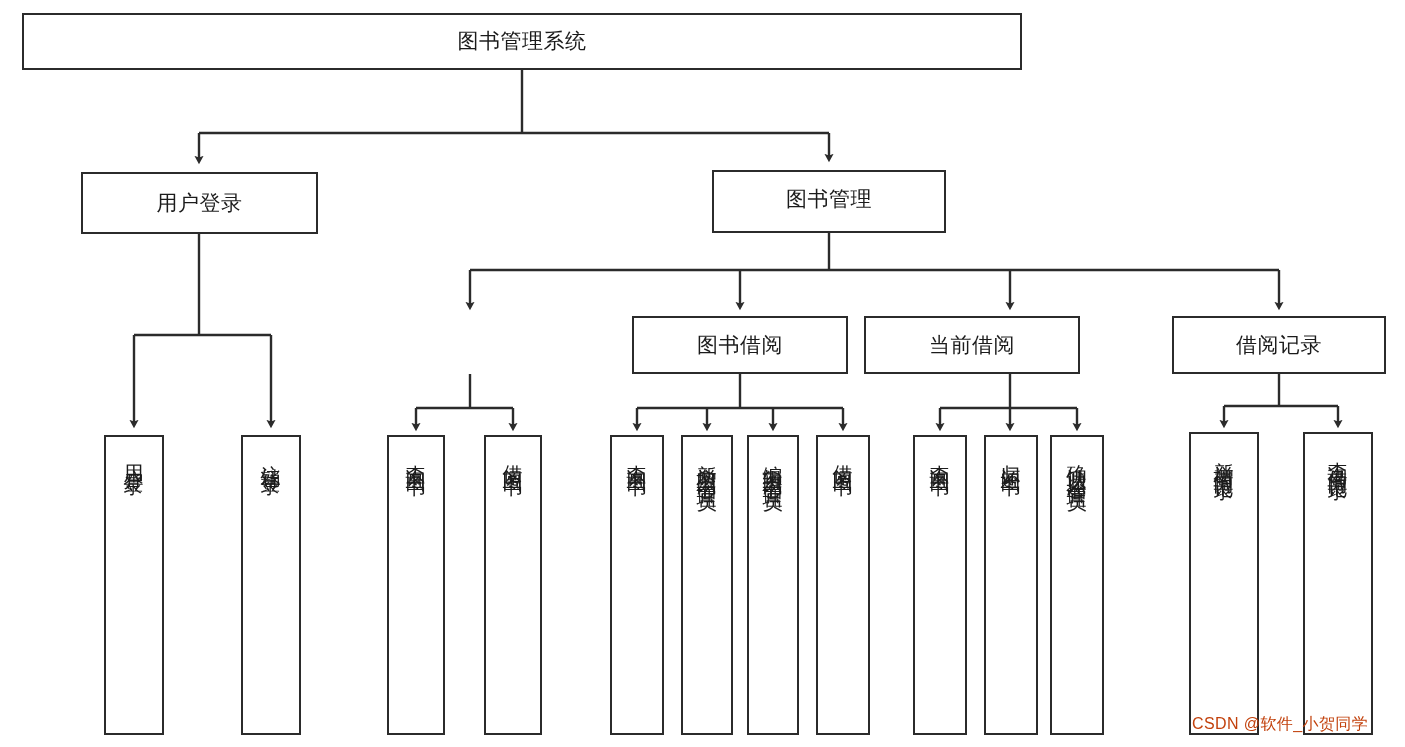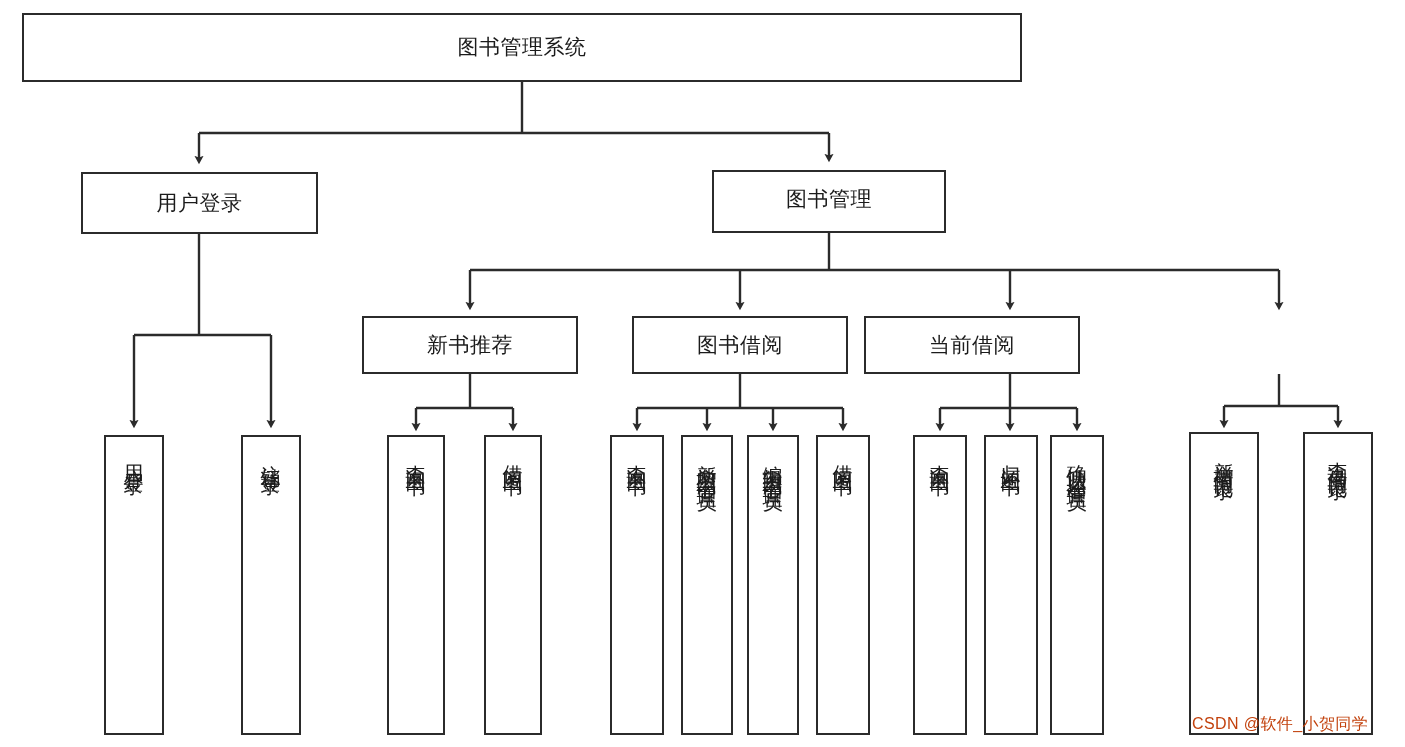--- a/index.html
+++ b/index.html
@@ -118,39 +118,39 @@
       <path d="M1010,408 L1010,427" marker-end="url(#arrowhead)"></path>
       <path d="M1077,408 L1077,427" marker-end="url(#arrowhead)"></path>
 
       <path d="M1279,374 L1279,406"></path>
       <path d="M1224,406 L1338,406"></path>
       <path d="M1224,406 L1224,424" marker-end="url(#arrowhead)"></path>
       <path d="M1338,406 L1338,424" marker-end="url(#arrowhead)"></path>
     </g>
   </svg>
 
-  <div class="node root horizontal" style="left:22px; top:13px; width:1000px; height:69px;">
+  <div class="node root horizontal" style="left:22px; top:13px; width:1000px; height:57px;">
     <span class="node-label">图书管理系统</span>
   </div>
 
   <div class="node horizontal" style="left:81px; top:172px; width:237px; height:62px;">
     <span class="node-label">用户登录</span>
   </div>
   <div class="node horizontal" style="left:712px; top:170px; width:234px; height:63px;font-family:Liberation Mono, monospace;">
     <span class="node-label">图书管理</span>
   </div>
 
-  <div class="node horizontal" style="left:362px; top:316px; width:216px; height:58px;">
-    <span class="node-label">新书推荐</span>
-  </div>
   <div class="node horizontal" style="left:632px; top:316px; width:216px; height:58px;">
     <span class="node-label">图书借阅</span>
   </div>
   <div class="node horizontal" style="left:864px; top:316px; width:216px; height:58px;">
     <span class="node-label">当前借阅</span>
+  </div>
+  <div class="node horizontal" style="left:1172px; top:316px; width:214px; height:58px;">
+    <span class="node-label">借阅记录</span>
   </div>
 
   <div class="node vertical" style="left:104px; top:435px; width:60px; height:300px;">
     <span class="node-label">用户登录</span>
   </div>
   <div class="node vertical" style="left:241px; top:435px; width:60px; height:300px;">
     <span class="node-label">注销登录</span>
   </div>
 
   <div class="node vertical" style="left:387px; top:435px; width:58px; height:300px;">

